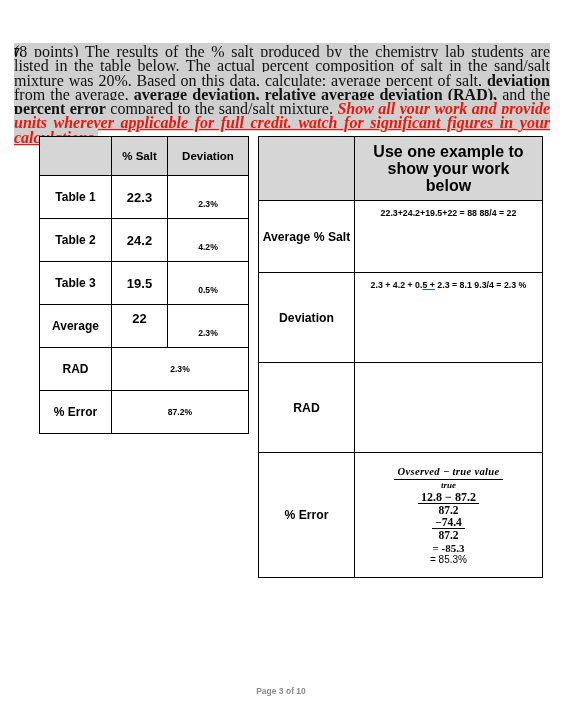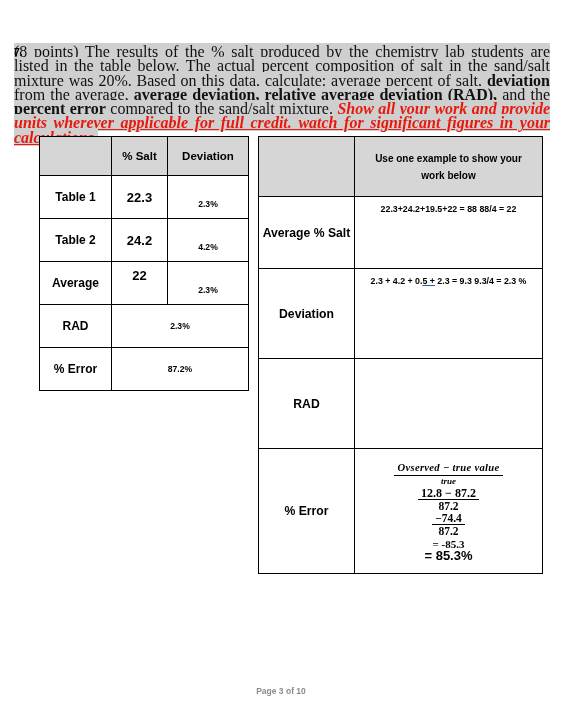--- a/index.html
+++ b/index.html
@@ -125,21 +125,21 @@
 
   #right-table {
     position: absolute;
     left: 258px;
     top: 136px;
     width: 284px;
   }
   .col-rlabel { width: 96px; }
   .col-work   { width: 188px; }
   .rt-hdr {
-    font-size: 10px;
+    font-size: 16px;
     font-weight: bold;
     text-align: center;
     line-height: 17px;
     padding: 6px 8px;
   }
   .rt-rowlabel {
     font-size: 12.2px;
     font-weight: bold;
     text-align: center;
     line-height: 16px;
@@ -204,22 +204,22 @@
     font-size: 11.5px;
   }
   .math .res {
     display: block;
     font-size: 11px;
     margin-top: 1px;
   }
   .math .res-final {
     display: block;
     font-family: "Liberation Sans", sans-serif;
-    font-size: 13px;
-    font-weight: bold;
+    font-size: 10px;
+    font-weight: normal;
     margin-top: 0;
   }
 
   
   .footer {
     position: absolute;
     left: 0;
     top: 686px;
     width: 562px;
     text-align: center;
@@ -255,20 +255,25 @@
         <td class="lt-rowlabel">Table 1</td>
         <td class="lt-salt">22.3</td>
         <td class="lt-dev">2.3%</td>
       </tr>
       <tr>
         <td class="lt-rowlabel">Table 2</td>
         <td class="lt-salt">24.2</td>
         <td class="lt-dev">4.2%</td>
       </tr>
       <tr>
+        <td class="lt-rowlabel">Table 3</td>
+        <td class="lt-salt">19.5</td>
+        <td class="lt-dev">0.5%</td>
+      </tr>
+      <tr>
         <td class="lt-rowlabel">Average</td>
         <td class="lt-salt-avg">22</td>
         <td class="lt-dev">2.3%</td>
       </tr>
       <tr>
         <td class="lt-rowlabel">RAD</td>
         <td class="lt-dev-mid" colspan="2">2.3%</td>
       </tr>
       <tr>
         <td class="lt-rowlabel">% Error</td>
@@ -292,21 +297,21 @@
         <td class="rt-rowlabel" style="height:72px;">Average % Salt</td>
         <td class="rt-work">
           <span class="mline">22.3+24.2+19.5+22 = 88</span>
           <span class="mline">88/4 = 22</span>
         </td>
       </tr>
 
       <tr>
         <td class="rt-rowlabel" style="height:90px;">Deviation</td>
         <td class="rt-work">
-          <span class="mline"><span>2.3 + 4.2 + 0.</span><span class="ul-blue">5 +</span><span> 2.3 = 9.3</span></span>
+          <span class="mline"><span>2.3 + 4.2 + 0.</span><span class="ul-blue">5 +</span><span> 2.3 = 8.1</span></span>
           <span class="mline"><span>9.3/4 = </span><span>2.3 %</span></span>
         </td>
       </tr>
 
 
       <tr>
         <td class="rt-rowlabel" style="height:90px;">RAD</td>
         <td class="rt-work"></td>
       </tr>
 

